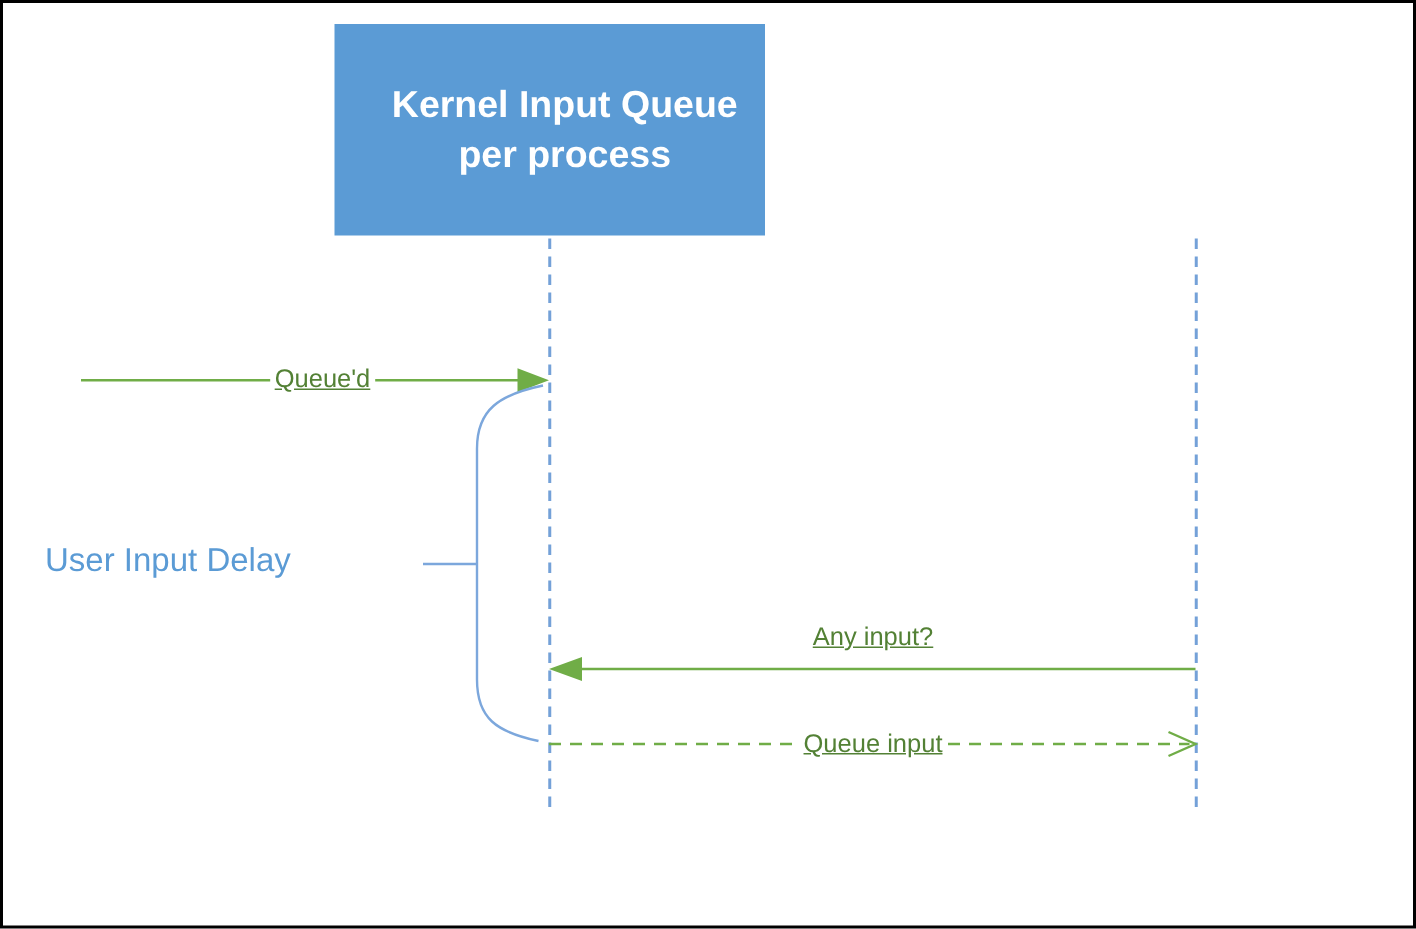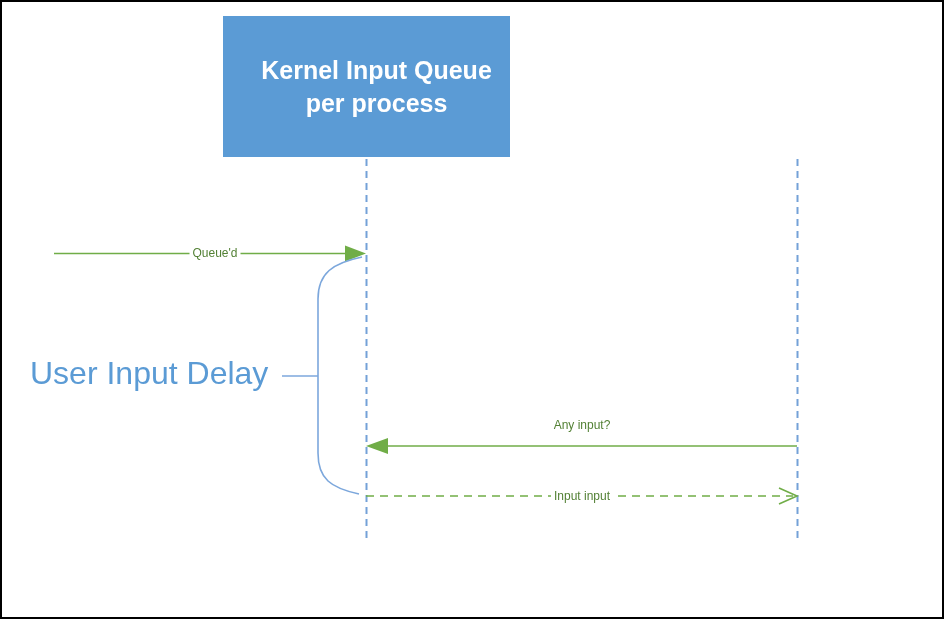--- a/index.html
+++ b/index.html
@@ -66,30 +66,31 @@
   .brace-path {
     stroke: var(--brace_blue);
     stroke-width: 1.6;
     fill: none;
   }
   .msg-label {
     position: absolute;
     transform: translate(-50%, -50%);
     background: var(--background);
     padding: 0 3px;
-    font-size: 12px;
+    font-size: 17px;
     color: var(--label_green);
     white-space: nowrap;
+    text-decoration: underline;
   }
   .delay-label {
     position: absolute;
     left: 28px;
     top: 373px;
     transform: translateY(-54%);
-    font-size: 32px;
+    font-size: 22px;
     color: var(--accent_blue);
     white-space: nowrap;
   }
 </style>
 </head>
 <body>
 
 <div class="canvas">
 
   <div class="actor-box left">Kernel Input Queue
@@ -108,17 +109,17 @@
 
     <line class="msg-line" x1="384" y1="444" x2="795" y2="444"></line>
     <polygon class="arrowhead-solid" points="364,444 386,436 386,452"></polygon>
 
     <line class="msg-line dashed" x1="364" y1="494" x2="791" y2="494"></line>
     <polyline class="arrowhead-open" points="777,486 795,494 777,502"></polyline>
   </svg>
 
   <span class="msg-label" style="left:213px; top:251px;">Queue'd</span>
   <span class="msg-label" style="left:580px; top:423px;">Any input?</span>
-  <span class="msg-label" style="left:580px; top:494px;">Input input</span>
+  <span class="msg-label" style="left:580px; top:494px;">Queue input</span>
 
   <span class="delay-label">User Input Delay</span>
 
 </div>
 
 </body></html>

